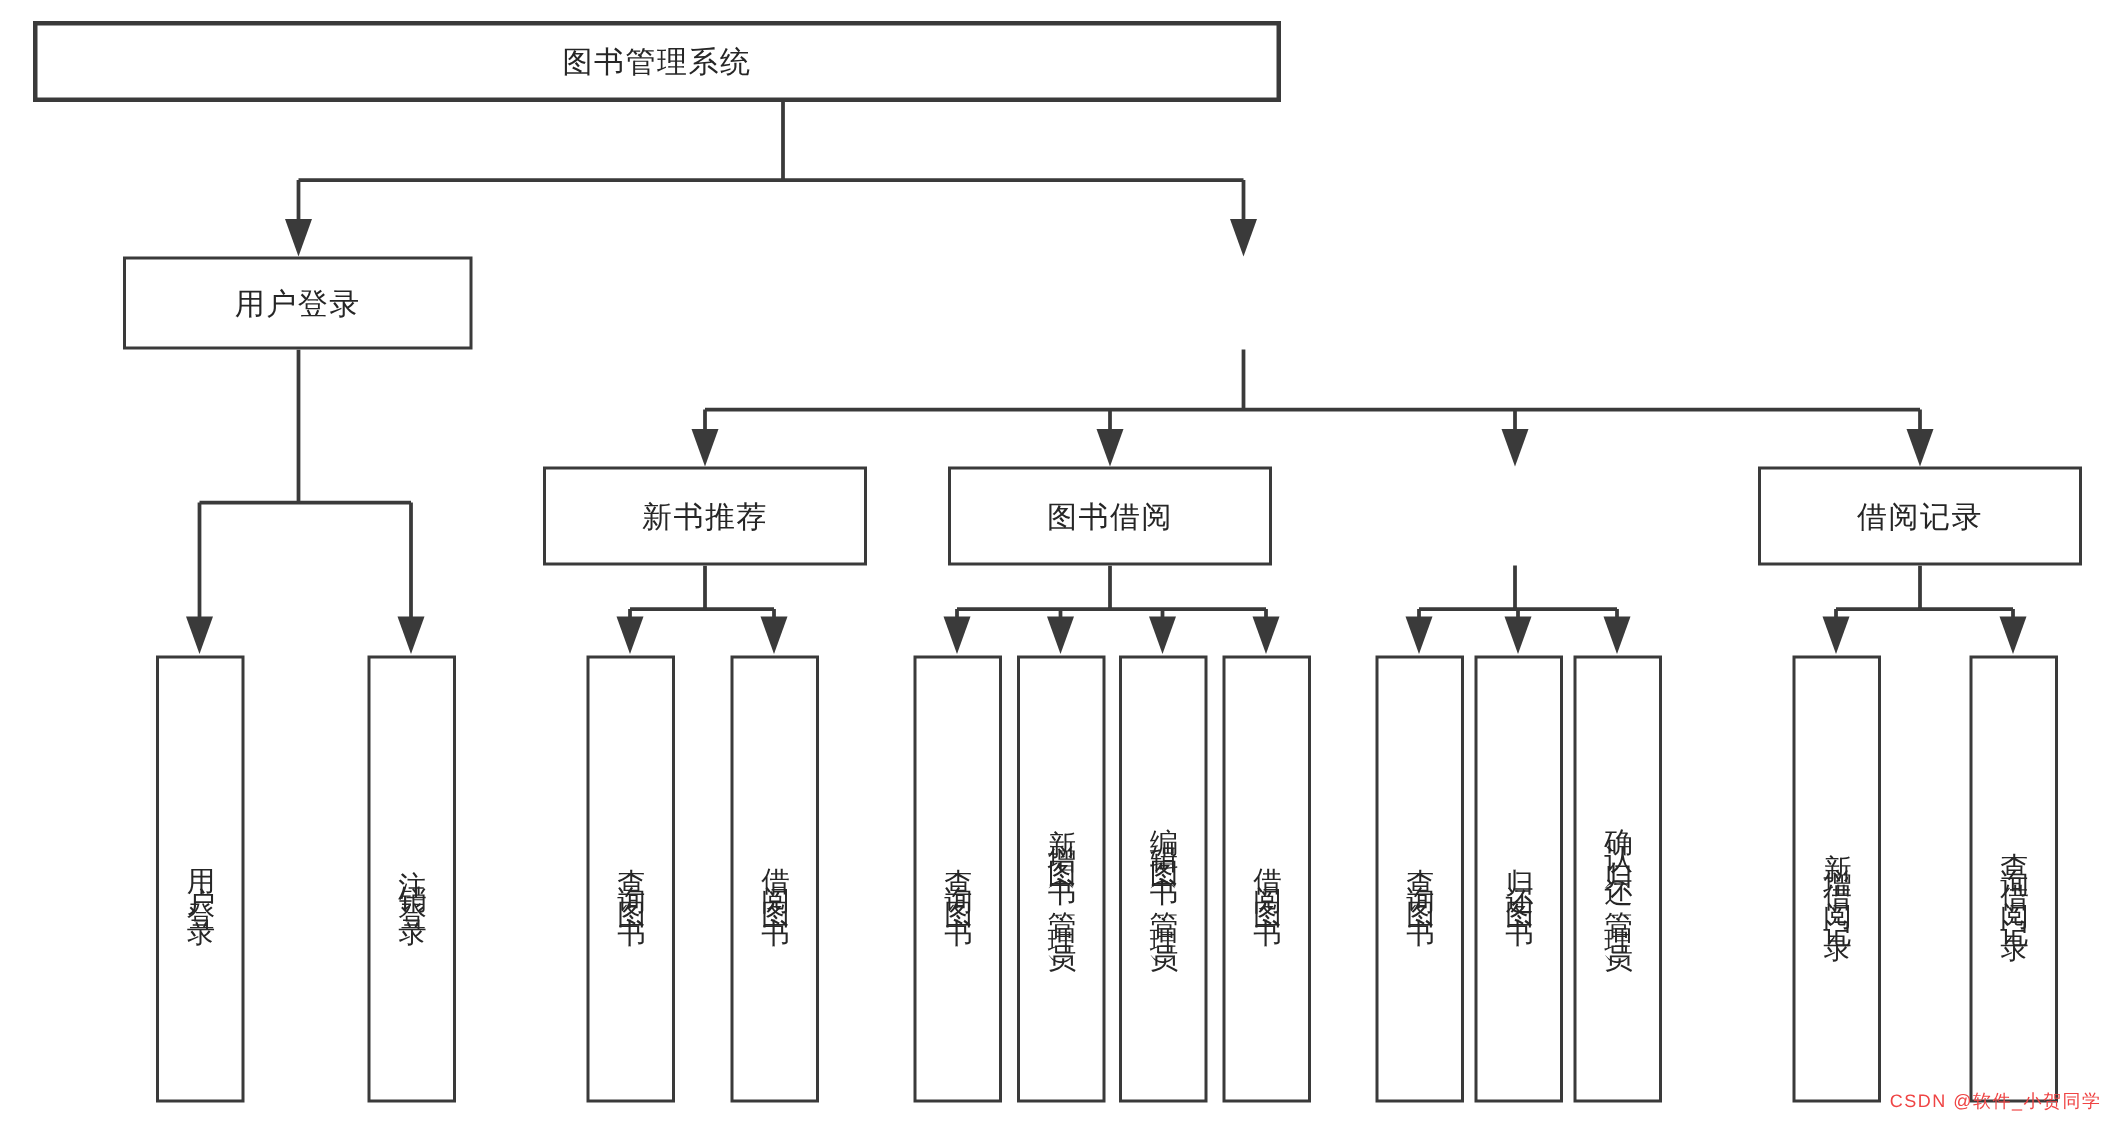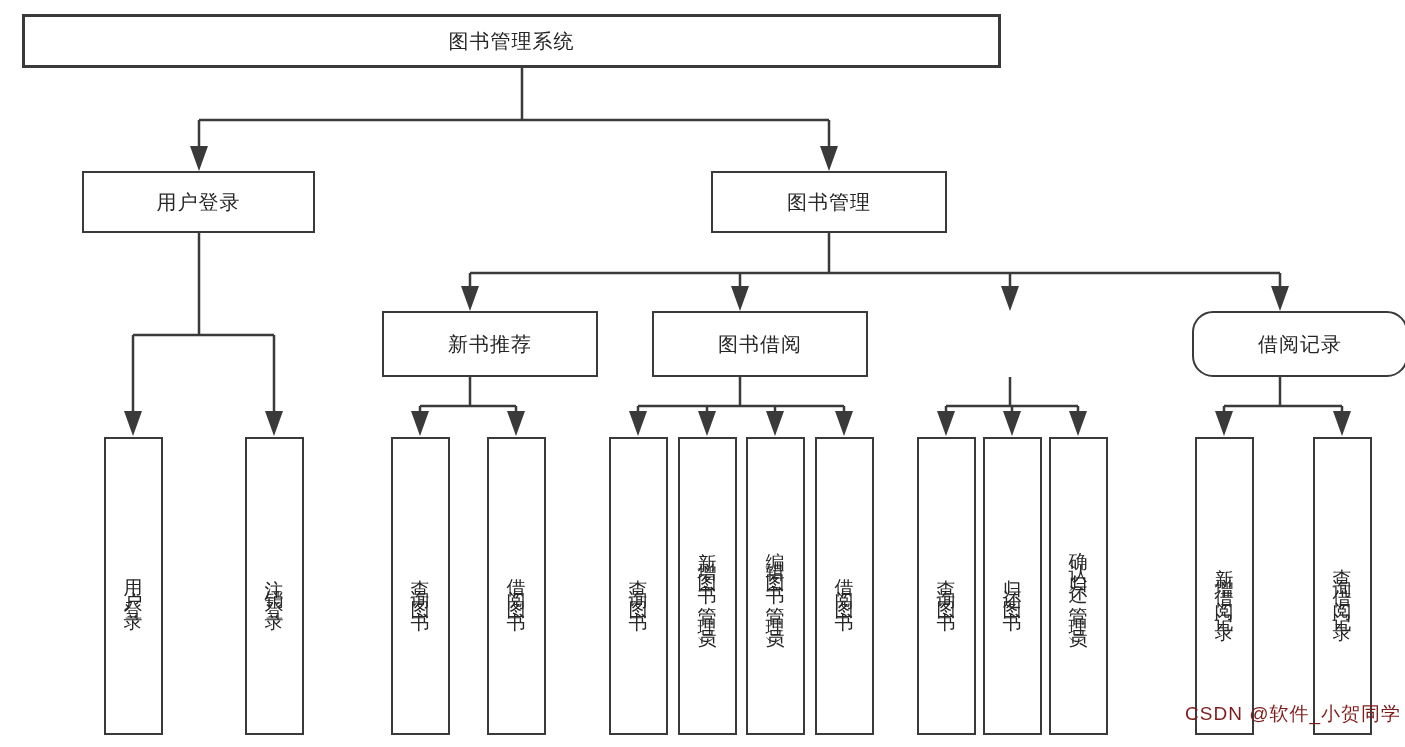--- a/index.html
+++ b/index.html
@@ -32,21 +32,21 @@
     justify-content: center;
   }
   .hbox span {
     font-size: 20px;
     color: #262626;
     letter-spacing: 1px;
     white-space: nowrap;
   }
   .root-box { border-width: 3px; }
   .lvl2 { top: 171px; height: 62px; }
-  .lvl3 { top: 311px; height: 66px; width: 216px; margin-left: 20px; }
+  .lvl3 { top: 311px; height: 66px; width: 216px; }
   .vbox {
     position: absolute;
     box-sizing: border-box;
     top: 437px;
     width: 59px;
     height: 298px;
     border: 2.5px solid #3a3a3a;
     background: #ffffff;
     display: flex;
     align-items: center;
@@ -57,23 +57,23 @@
     text-orientation: mixed;
     font-size: 19px;
     line-height: 1;
     letter-spacing: 11px;
     color: #262626;
     white-space: nowrap;
   }
   .watermark {
     position: absolute;
     right: 4px;
-    bottom: 20px;
-    font-size: 19px;
-    color: #7f1d1d;
+    bottom: 4px;
+    font-size: 12px;
+    color: #ef4444;
     letter-spacing: 1px;
     white-space: nowrap;
   }
 </style>
 </head>
 <body>
 
 <div class="stage">
 
   <svg class="connectors" viewBox="0 0 1405 747">
@@ -112,38 +112,35 @@
       <polygon points="1003,411 1021,411 1012,436"></polygon>
       <polygon points="1069,411 1087,411 1078,436"></polygon>
     </g>
     <g>
       <path d="M1280 377 V406 M1224 406 H1342 M1224 406 V413 M1342 406 V413"></path>
       <polygon points="1215,411 1233,411 1224,436"></polygon>
       <polygon points="1333,411 1351,411 1342,436"></polygon>
     </g>
   </svg>
 
-  <div class="hbox root-box" style="left:22px; top:14px; width:979px; height:54px;">
+  <div class="hbox root-box" style="left:22px; top:14px; width:832px; height:54px;">
     <span>图书管理系统</span>
   </div>
 
   <div class="hbox lvl2" style="left:82px; width:233px;">
     <span>用户登录</span>
-  </div>
-  <div class="hbox lvl2" style="left:711px; width:236px;">
-    <span>图书管理</span>
   </div>
 
   <div class="hbox lvl3" style="left:362px;">
     <span>新书推荐</span>
   </div>
   <div class="hbox lvl3" style="left:632px;align-items:center;">
     <span>图书借阅</span>
   </div>
-  <div class="hbox lvl3" style="left:1172px;border-radius:21px;">
+  <div class="hbox lvl3" style="left:1172px;">
     <span>借阅记录</span>
   </div>
 
   <div class="vbox" style="left:104px;">
     <span>用户登录</span>
   </div>
   <div class="vbox" style="left:245px;">
     <span>注销登录</span>
   </div>
 

